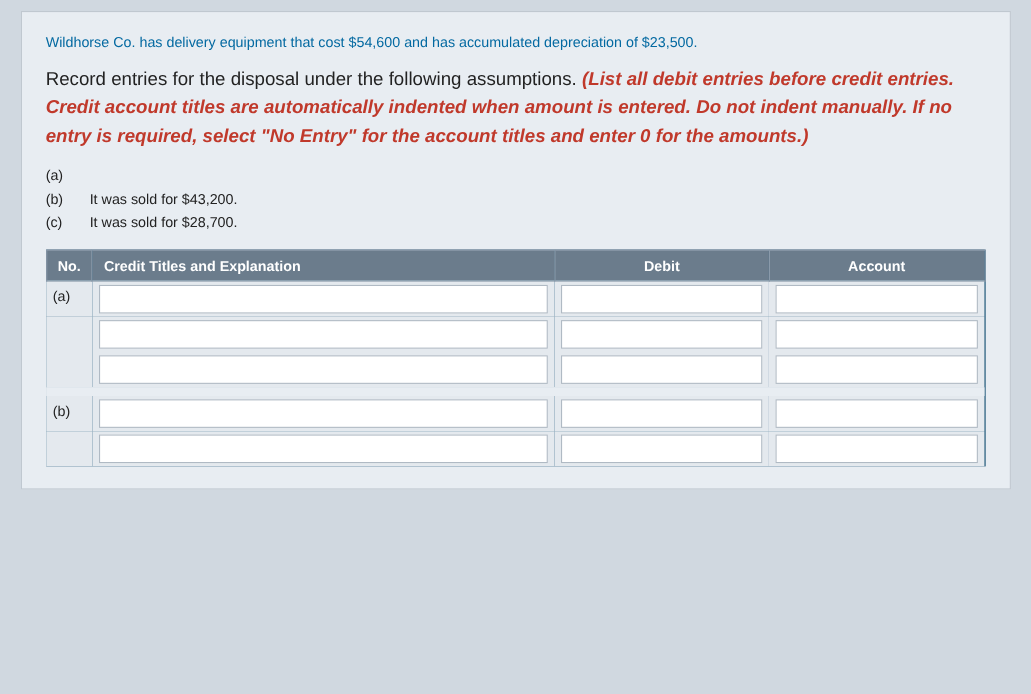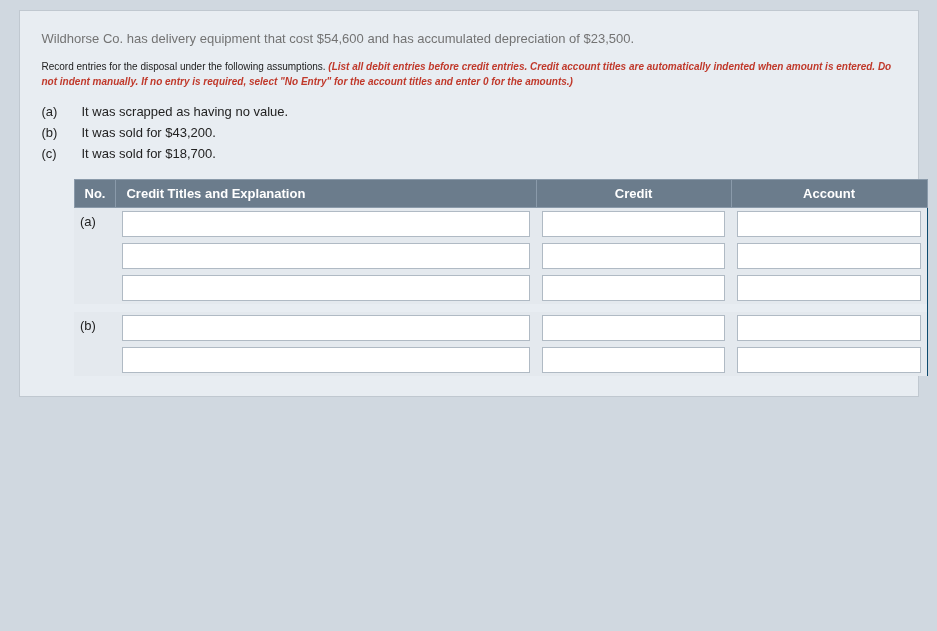--- a/index.html
+++ b/index.html
@@ -21,27 +21,27 @@
 
     .page-container {
       background-color: #e8edf2;
       width: 900px;
       padding: 18px 22px 20px 22px;
       border: 1px solid #c0c8d0;
     }
 
     .intro-text {
       font-size: 13px;
-      color: #737373;
+      color: #0369a1;
       margin-bottom: 10px;
       line-height: 1.5;
     }
 
     .instruction-text {
-      font-size: 10px;
+      font-size: 17px;
       color: #222;
       margin-bottom: 6px;
       line-height: 1.55;
     }
 
     .instruction-text .italic-red {
       color: #c0392b;
       font-style: italic;
       font-weight: bold;
     }
@@ -67,21 +67,20 @@
 
     .scenario-desc {
       color: #222;
     }
 
     .journal-table {
       width: 100%;
       border-collapse: collapse;
       margin-top: 4px;
       background-color: #0c4a6e;
-      margin-left: 32px;
     }
 
     .journal-table thead tr {
       background-color: #6b7c8c;
       color: #fff;
     }
 
     .journal-table thead th {
       padding: 6px 10px;
       text-align: left;
@@ -153,38 +152,37 @@
   <p class="intro-text">Wildhorse Co. has delivery equipment that cost $54,600 and has accumulated depreciation of $23,500.</p>
 
   <p class="instruction-text">
     <span>Record entries for the disposal under the following assumptions.</span>
     <span class="italic-red">(List all debit entries before credit entries. Credit account titles are automatically indented when amount is entered. Do not indent manually. If no entry is required, select "No Entry" for the account titles and enter 0 for the amounts.)</span>
   </p>
 
   <div class="scenarios">
     <div class="scenario-item">
       <span class="scenario-label">(a)</span>
-      <span class="scenario-desc">It was scrapped as having no value.</span>
     </div>
     <div class="scenario-item">
       <span class="scenario-label">(b)</span>
       <span class="scenario-desc">It was sold for $43,200.</span>
     </div>
     <div class="scenario-item">
       <span class="scenario-label">(c)</span>
-      <span class="scenario-desc">It was sold for $18,700.</span>
+      <span class="scenario-desc">It was sold for $28,700.</span>
     </div>
   </div>
 
   <table class="journal-table">
     <thead>
       <tr>
         <th class="col-no">No.</th>
         <th class="col-account">Credit Titles and Explanation</th>
-        <th class="col-debit debit-col">Credit</th>
+        <th class="col-debit debit-col">Debit</th>
         <th class="col-credit credit-col">Account</th>
       </tr>
     </thead>
     <tbody>
 
       <tr class="row-group">
         <td class="no-col">(a)</td>
         <td class="col-account">
           <input type="text" class="entry-input" style="">
         </td>

